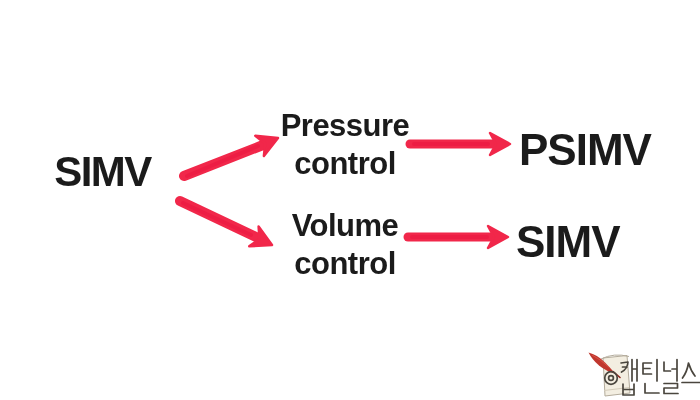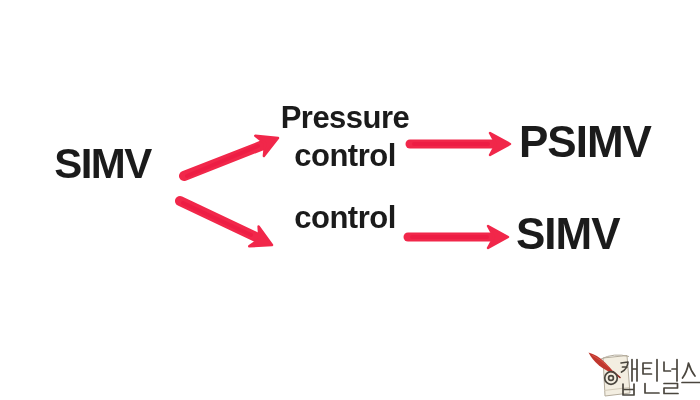--- a/index.html
+++ b/index.html
@@ -3,21 +3,21 @@
 <meta charset="utf-8">
 <style>
   html,body{margin:0;padding:0;}
   body{
     width:700px;height:400px;position:relative;overflow:hidden;
     background:var(--background,#ffffff);
     font-family:"Liberation Sans","DejaVu Sans",sans-serif;
   }
   .label{
     position:absolute;font-weight:700;color:var(--text,#1b1b1b);
-    text-align:center;white-space:nowrap;
+    text-align:center;white-space:nowrap;margin-top:8px;
   }
   .root{left:10px;top:140px;width:185px;font-size:42px;line-height:48px;letter-spacing:-1.5px;}
   .mid{left:245px;width:200px;font-size:31px;line-height:38px;letter-spacing:-0.5px;}
   .mid.pressure{top:99px;}
   .mid.volume{top:199px;}
   .result{font-size:44px;line-height:44px;letter-spacing:-1px;text-align:center;}
   .result.psimv{left:519px;top:120px;}
   .result.simv{left:516px;top:212px;}
 
   .arrows{position:absolute;left:0;top:0;width:700px;height:400px;}
@@ -37,20 +37,21 @@
 
   <div class="label root">
     <div>SIMV</div>
   </div>
 
   <div class="label mid pressure">
     <div>Pressure</div>
     <div>control</div>
   </div>
   <div class="label mid volume">
+    <div>Volume</div>
     <div>control</div>
   </div>
 
   <div class="label result psimv">PSIMV</div>
   <div class="label result simv">SIMV</div>
 
   <svg class="arrows" viewBox="0 0 700 400" aria-hidden="true">
     <g>
       <path class="arrow-line diag" d="M184,176 L263,145"></path>
       <path class="arrow-core" d="M187,176 L258,146"></path>

